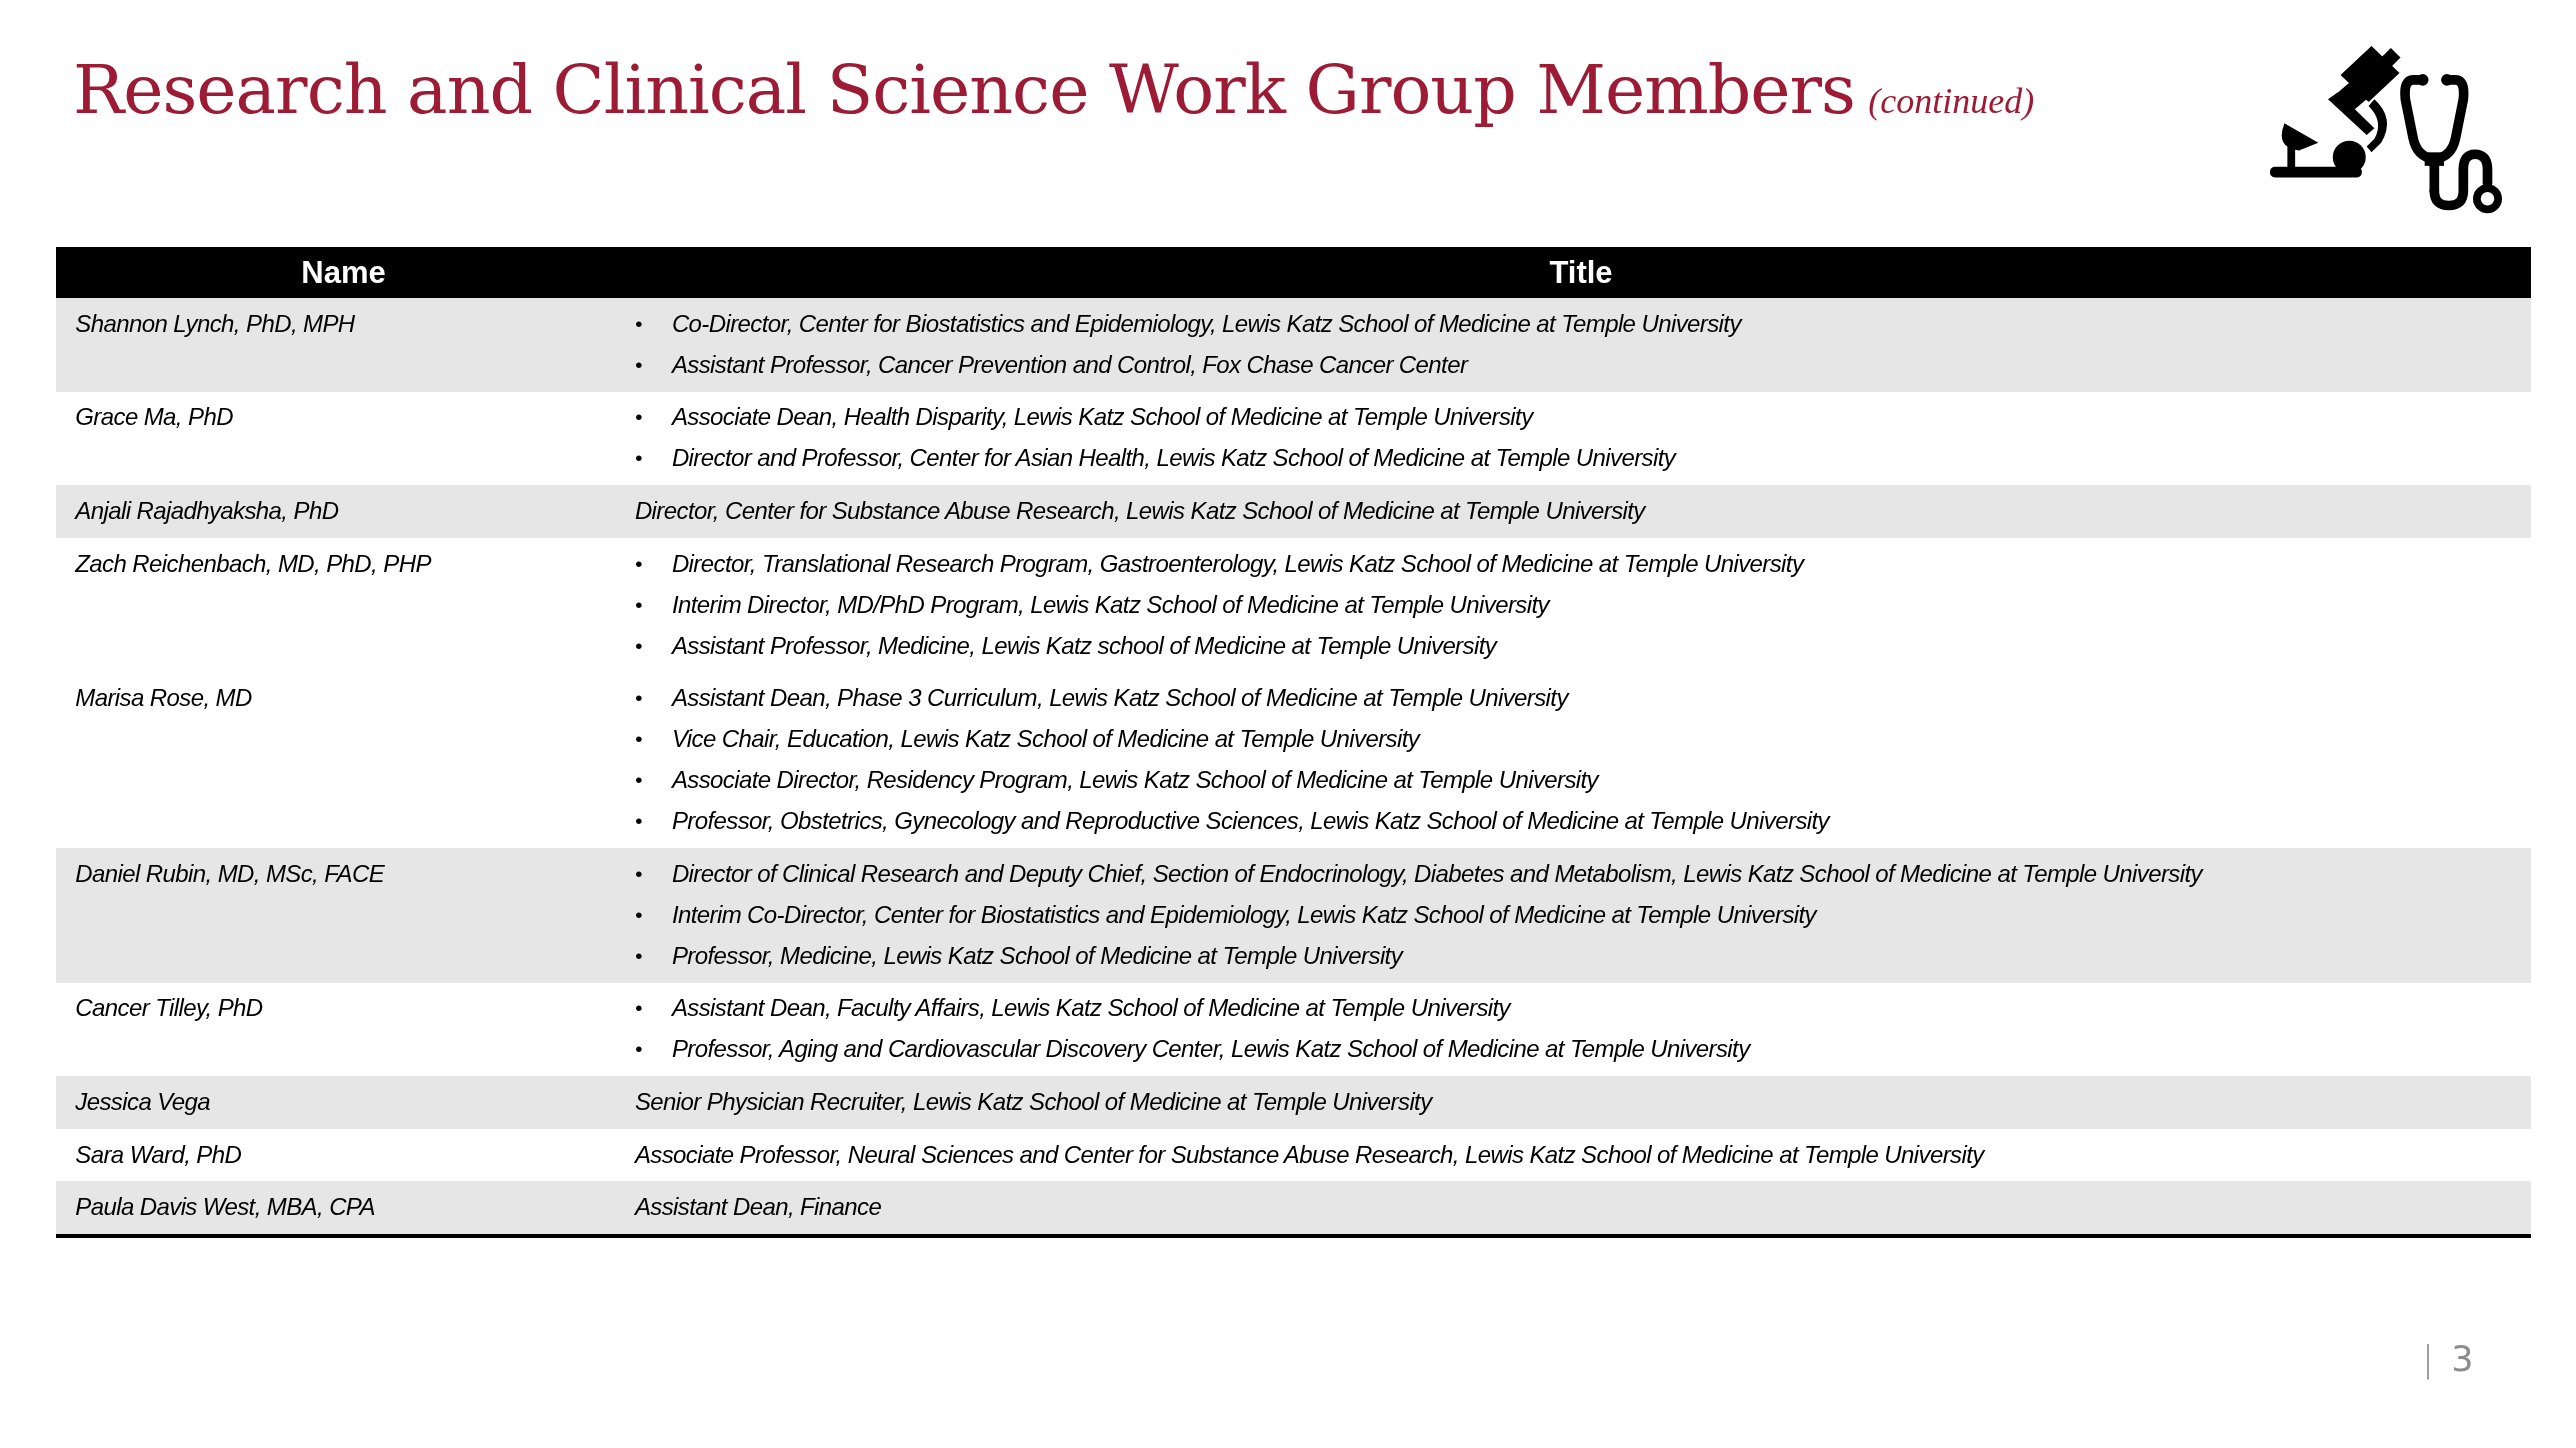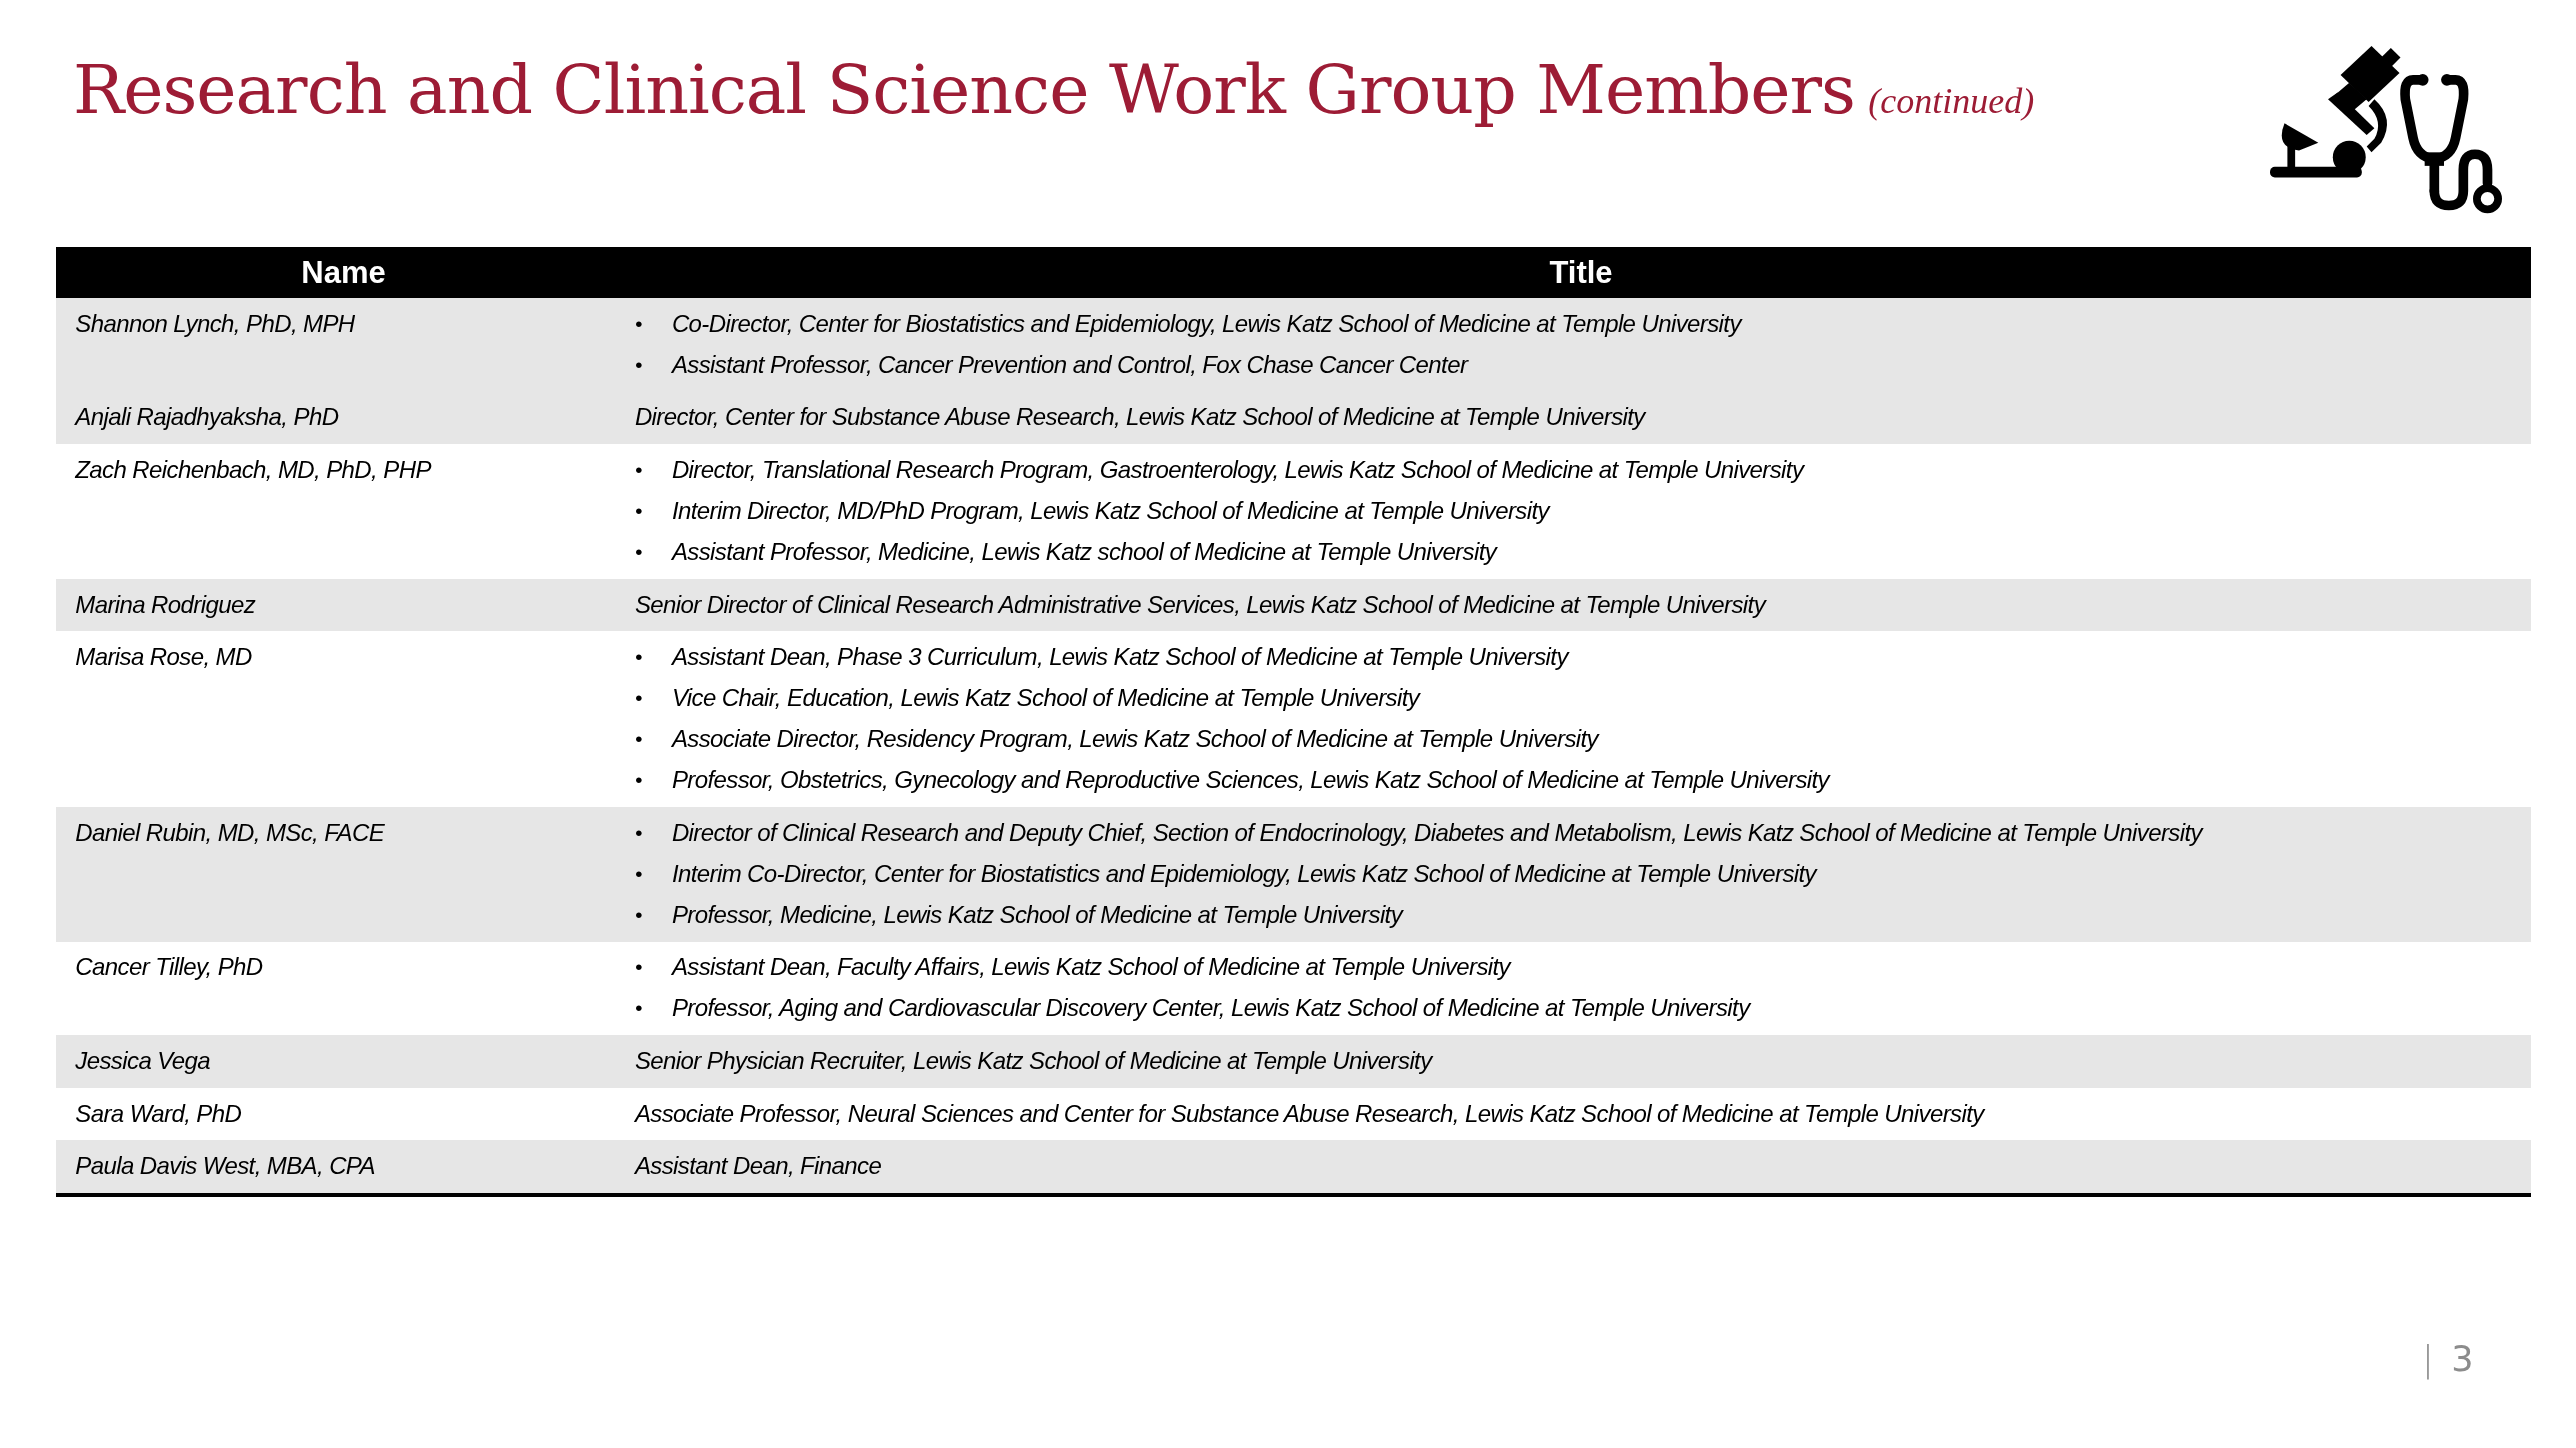--- a/index.html
+++ b/index.html
@@ -122,37 +122,42 @@
     <tbody>
       <tr class="shade">
         <td class="name">Shannon Lynch, PhD, MPH</td>
         <td class="title-cell">
           <ul class="bullets">
             <li>Co-Director, Center for Biostatistics and Epidemiology, Lewis Katz School of Medicine at Temple University</li>
             <li>Assistant Professor, Cancer Prevention and Control, Fox Chase Cancer Center</li>
           </ul>
         </td>
       </tr>
+      <tr>
+        <td class="name">Grace Ma, PhD</td>
+        <td class="title-cell">
+          <ul class="bullets">
+            <li>Associate Dean, Health Disparity, Lewis Katz School of Medicine at Temple University</li>
+            <li>Director and Professor, Center for Asian Health, Lewis Katz School of Medicine at Temple University</li>
+          </ul>
+        </td>
+      </tr>
       <tr class="shade">
         <td class="name">Anjali Rajadhyaksha, PhD</td>
         <td class="title-cell single">Director, Center for Substance Abuse Research, Lewis Katz School of Medicine at Temple University</td>
       </tr>
       <tr>
         <td class="name">Zach Reichenbach, MD, PhD, PHP</td>
         <td class="title-cell">
           <ul class="bullets">
             <li>Director, Translational Research Program, Gastroenterology, Lewis Katz School of Medicine at Temple University</li>
             <li>Interim Director, MD/PhD Program, Lewis Katz School of Medicine at Temple University</li>
             <li>Assistant Professor, Medicine, Lewis Katz school of Medicine at Temple University</li>
           </ul>
         </td>
-      </tr>
-      <tr class="shade">
-        <td class="name">Marina Rodriguez</td>
-        <td class="title-cell single">Senior Director of Clinical Research Administrative Services, Lewis Katz School of Medicine at Temple University</td>
       </tr>
       <tr>
         <td class="name">Marisa Rose, MD</td>
         <td class="title-cell">
           <ul class="bullets">
             <li>Assistant Dean, Phase 3 Curriculum, Lewis Katz School of Medicine at Temple University</li>
             <li>Vice Chair, Education, Lewis Katz School of Medicine at Temple University</li>
             <li>Associate Director, Residency Program, Lewis Katz School of Medicine at Temple University</li>
             <li>Professor, Obstetrics, Gynecology and Reproductive Sciences, Lewis Katz School of Medicine at Temple University</li>
           </ul>

